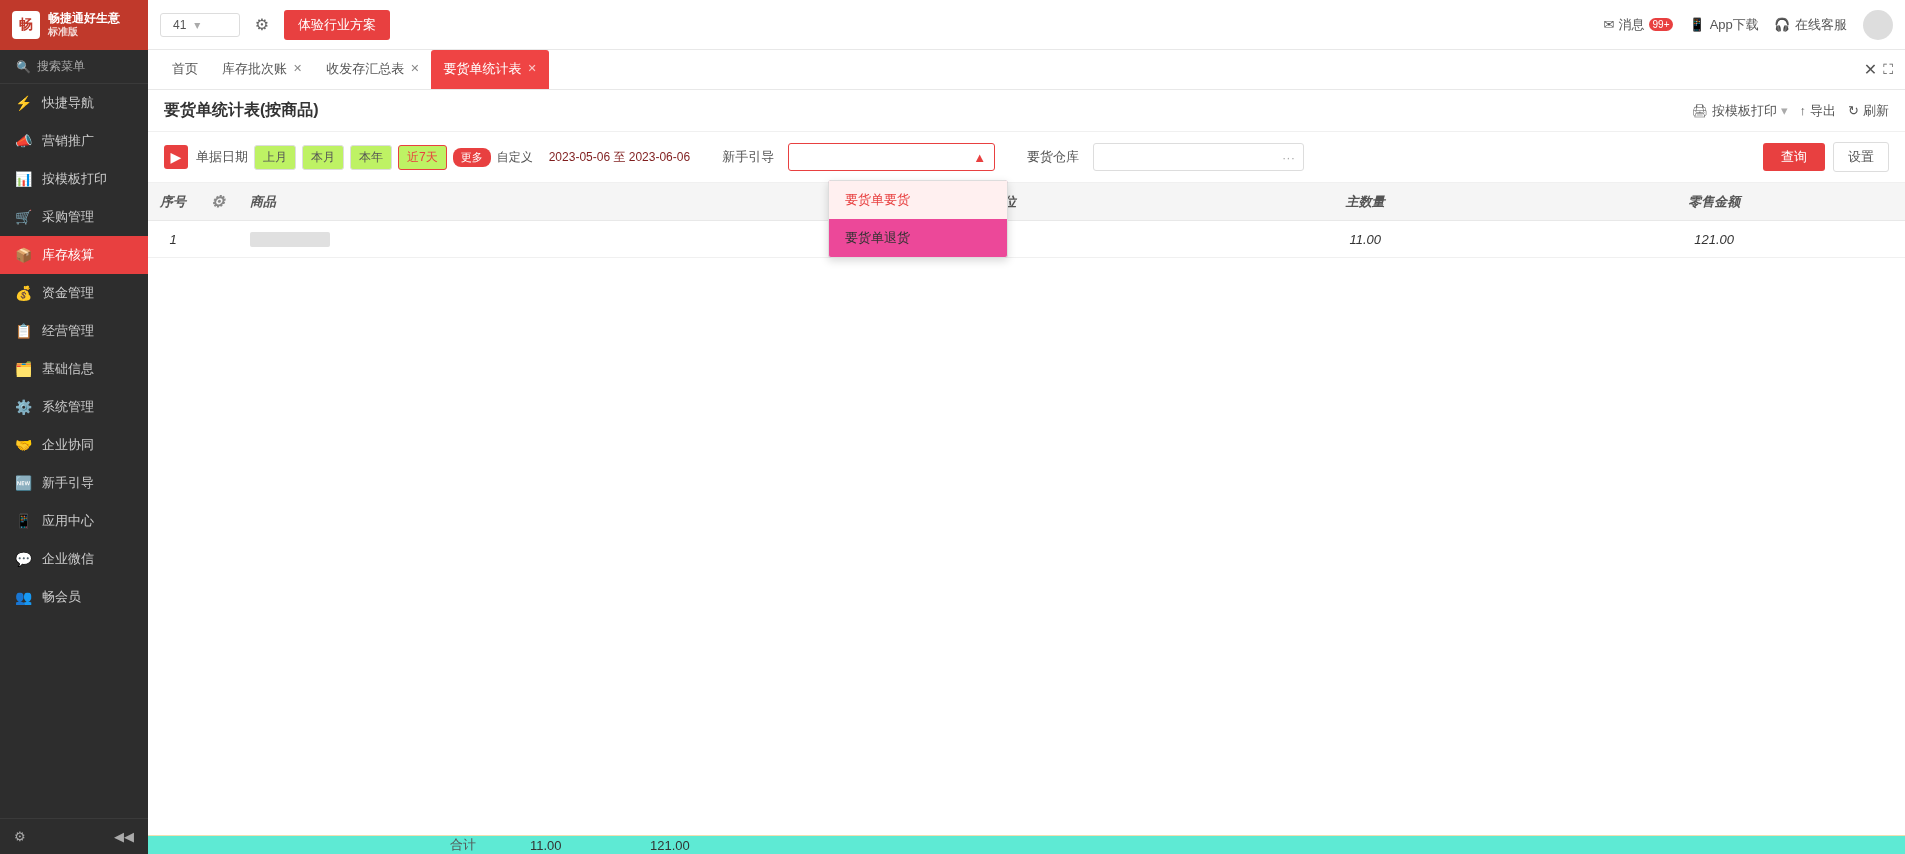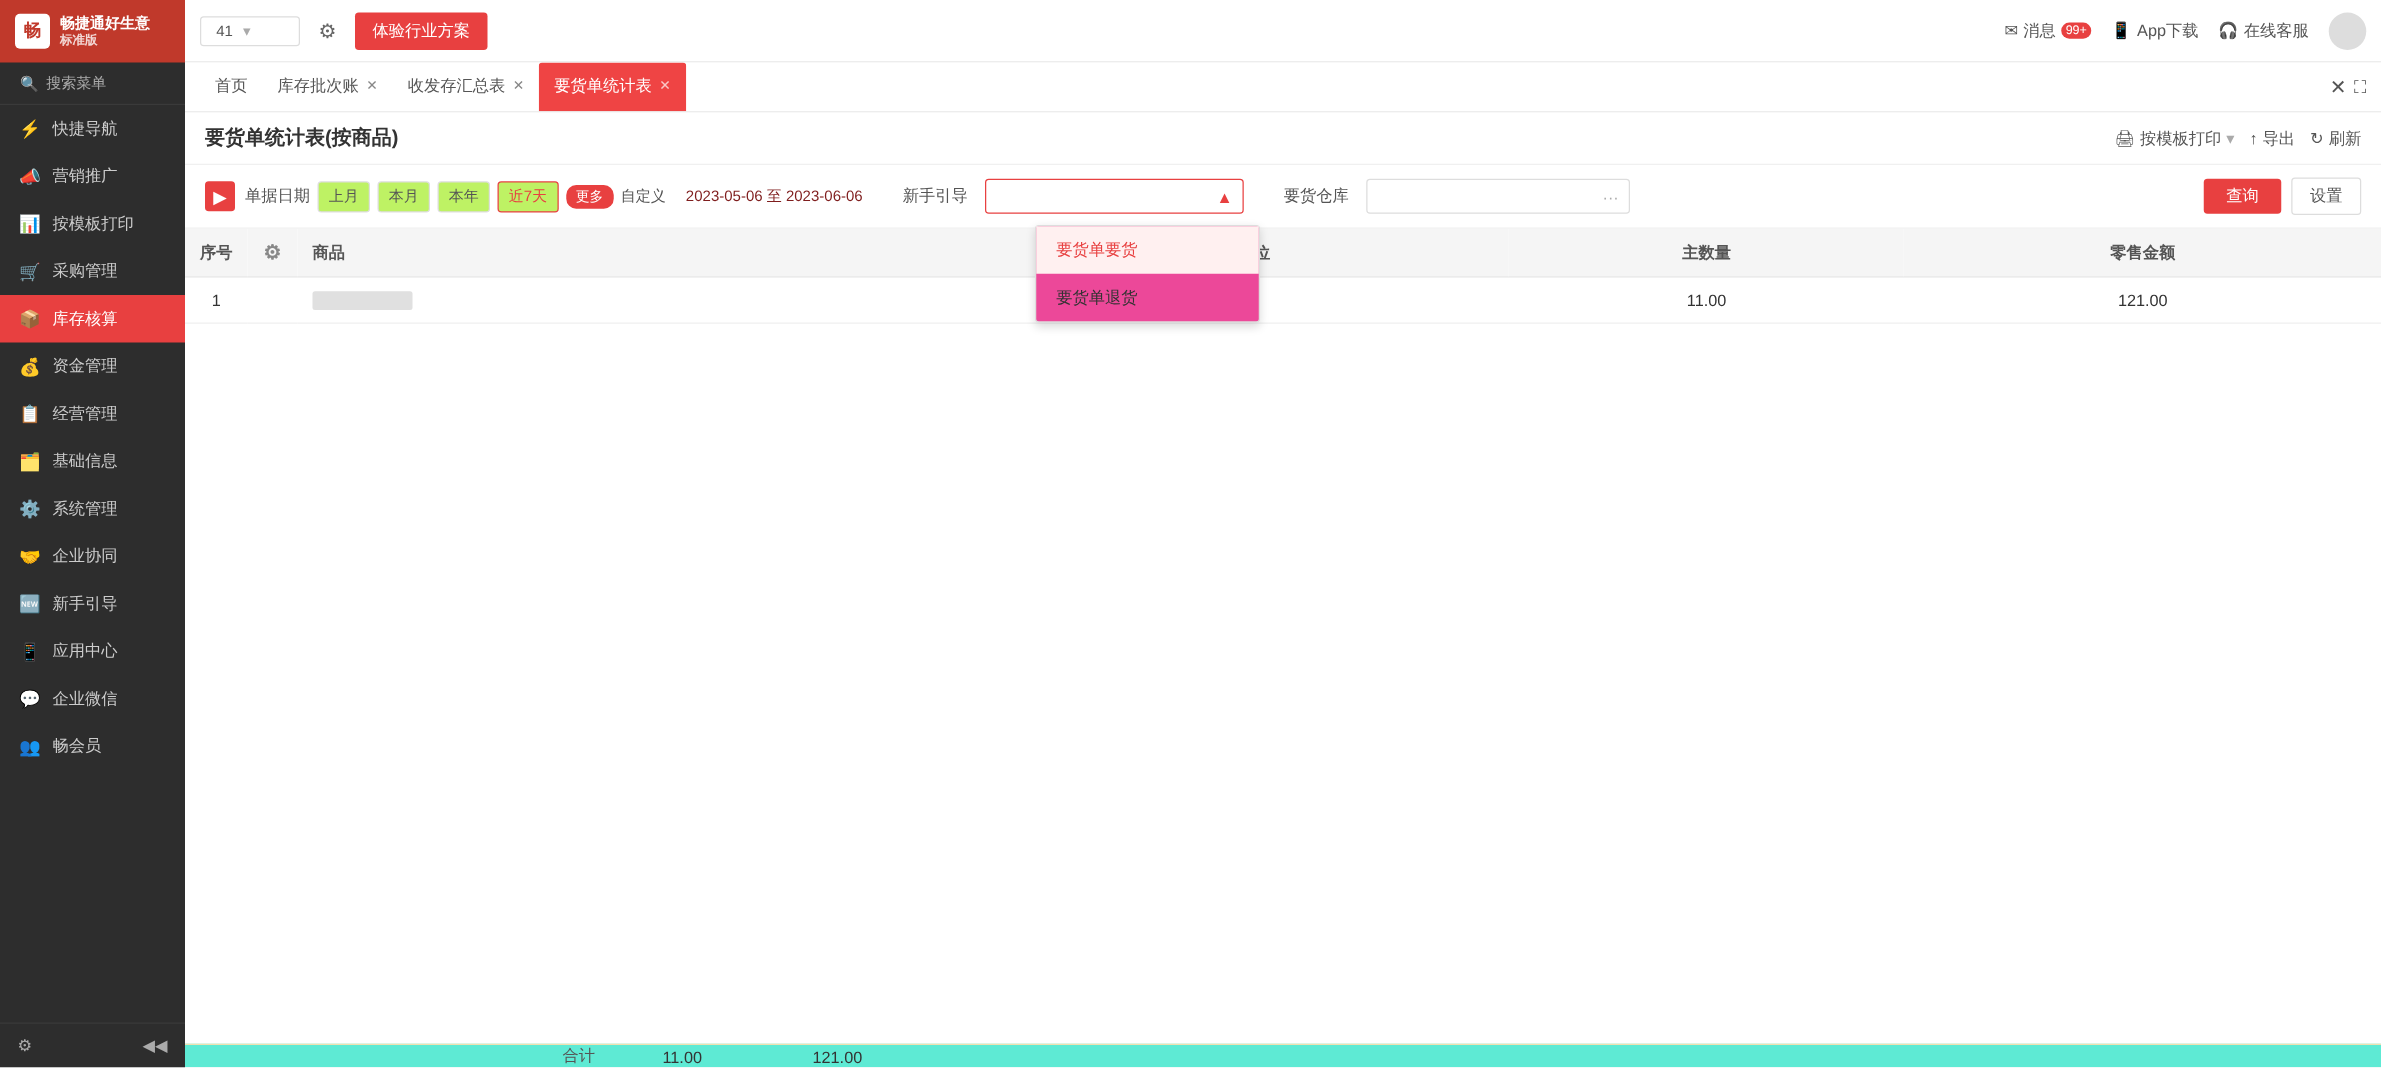--- a/index.html
+++ b/index.html
@@ -414,20 +414,21 @@
 
     
     .table-wrapper {
       flex: 1;
       overflow: auto;
       position: relative;
     }
     table {
       width: 100%;
       border-collapse: collapse;
+      font-style: italic;
     }
     thead th {
       background: #f5f5f5;
       border-bottom: 1px solid #e8e8e8;
       padding: 9px 12px;
       text-align: left;
       font-size: 13px;
       color: #555;
       white-space: nowrap;
     }

